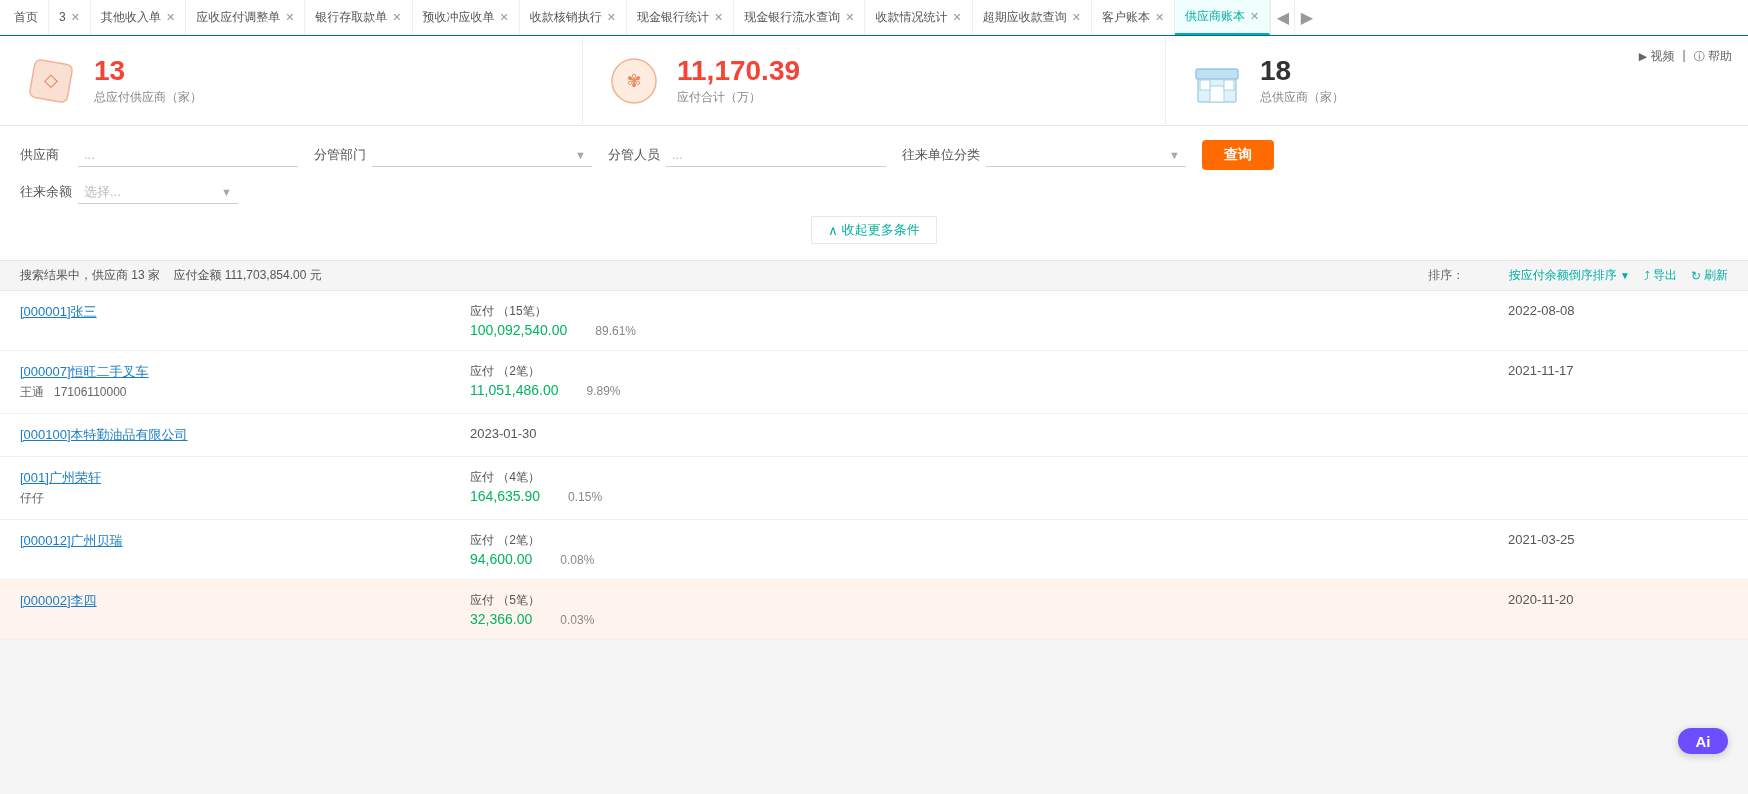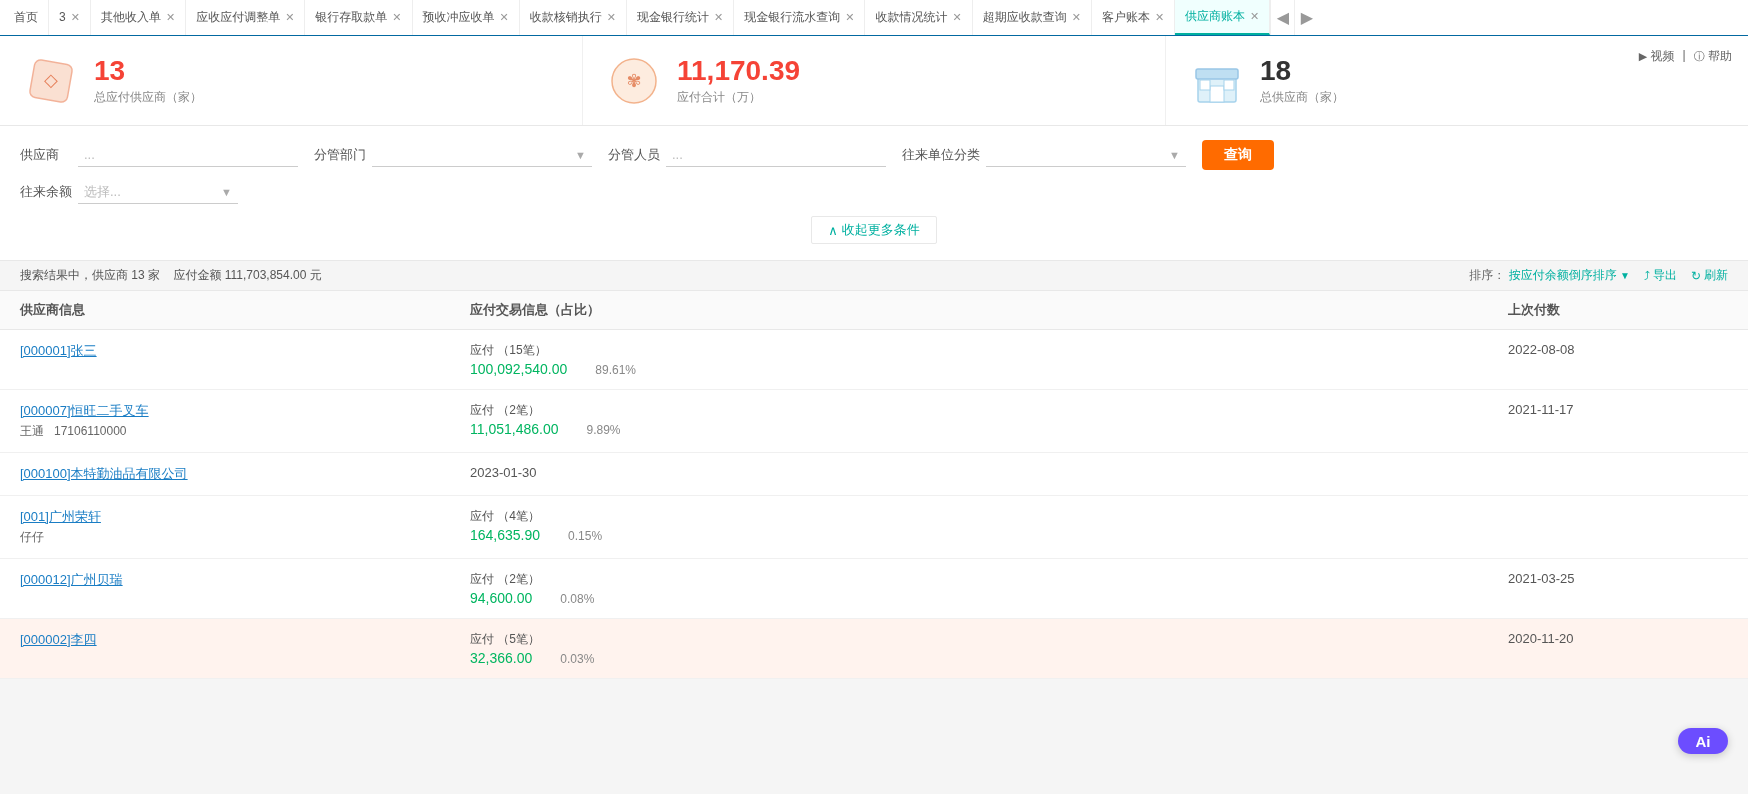--- a/index.html
+++ b/index.html
@@ -171,21 +171,21 @@
       align-items: center;
       justify-content: space-between;
       padding: 6px 20px;
       background: #f5f5f5;
       border-bottom: 1px solid #e8e8e8;
       font-size: 12px;
       color: #555;
     }
     .result-bar-left { display: flex; gap: 16px; }
     .result-bar-right { display: flex; align-items: center; gap: 14px; color: #666; }
-    .result-bar-right .sort-val { color: #00b0a0; cursor: pointer; }
+    .result-bar-right .sort-val { color: #00b0a0; cursor: pointer; margin-left: 41px; }
     .result-bar-right .action-btn {
       display: flex; align-items: center; gap: 3px;
       cursor: pointer; color: #00b0a0; font-size: 12px;
     }
 
     
     .data-table {
       background: #fff;
       width: 100%;
     }
@@ -421,25 +421,20 @@
     </div>
     <div class="action-btn">
       <span style="font-size:12px;">↻</span>
       <span>刷新</span>
     </div>
   </div>
 </div>
 
 <div class="data-table">
 
-  <div class="table-header">
-    <div class="col-supplier">供应商信息</div>
-    <div class="col-transaction">应付交易信息（占比）</div>
-    <div class="col-lastpay">上次付数</div>
-  </div>
 
   <div class="table-row">
     <div class="col-supplier">
       <div class="supplier-name">[000001]张三</div>
     </div>
     <div class="col-transaction">
       <div class="tx-info">
         <span class="tx-label">应付 （15笔）</span>
         <div class="tx-row">
           <span class="tx-amount">100,092,540.00</span>

